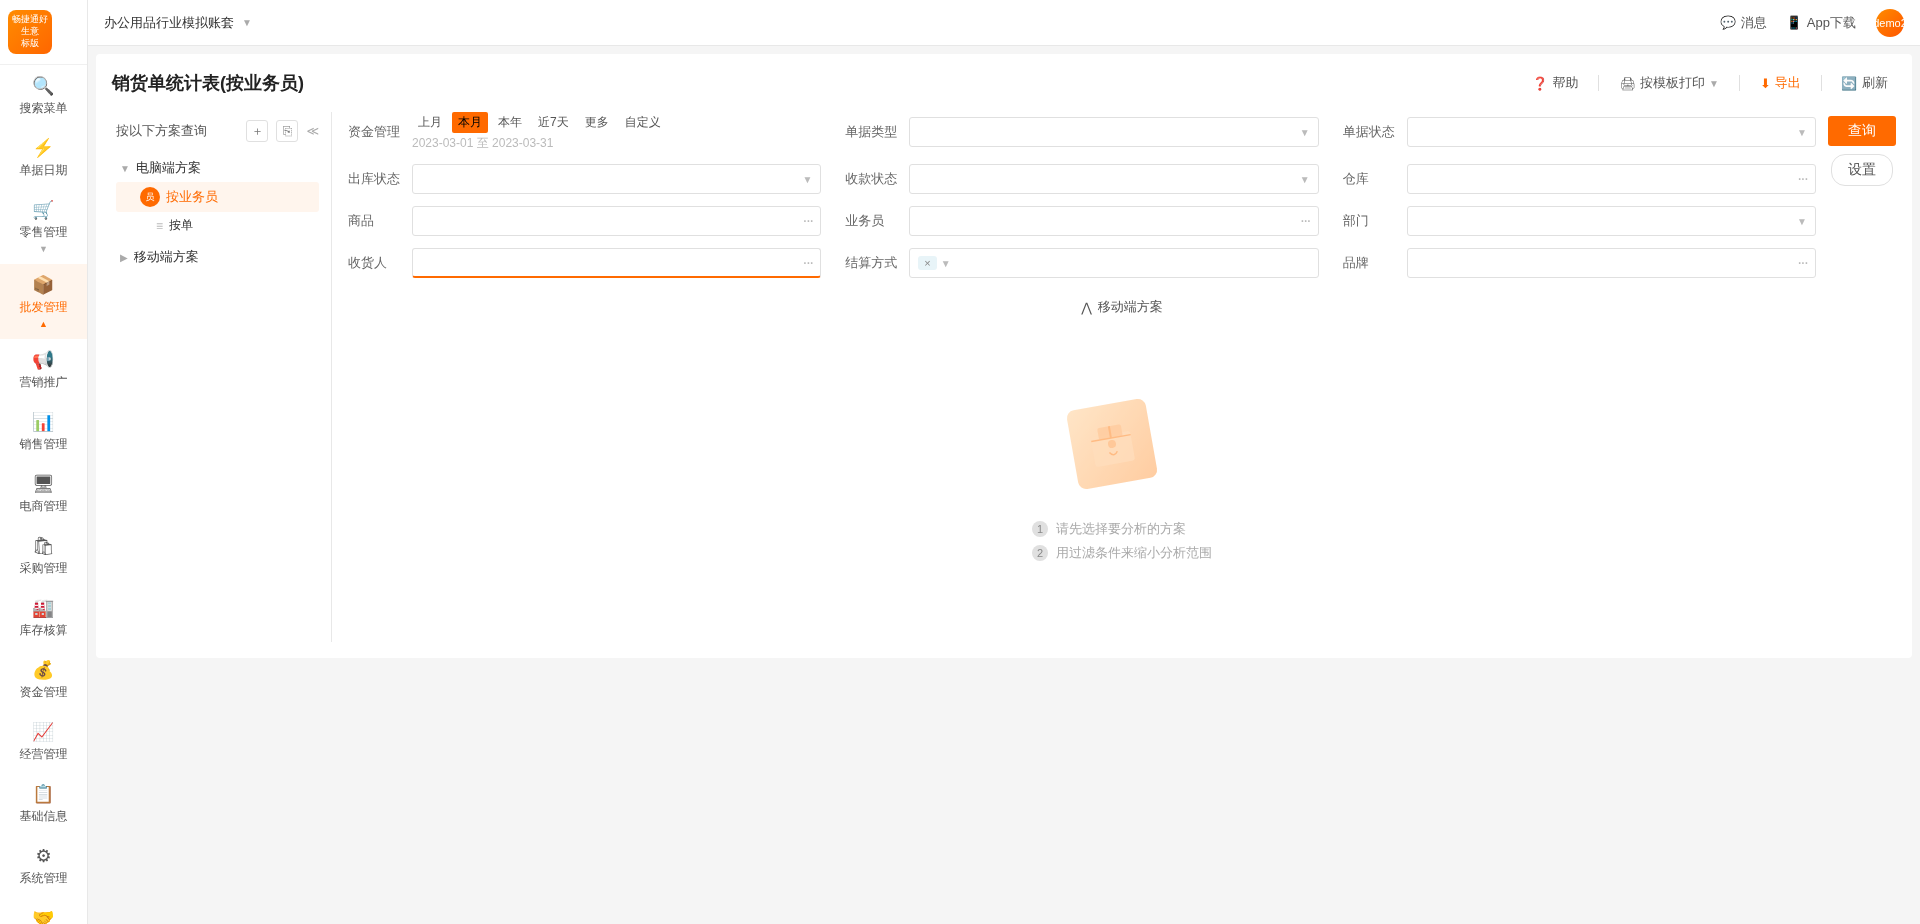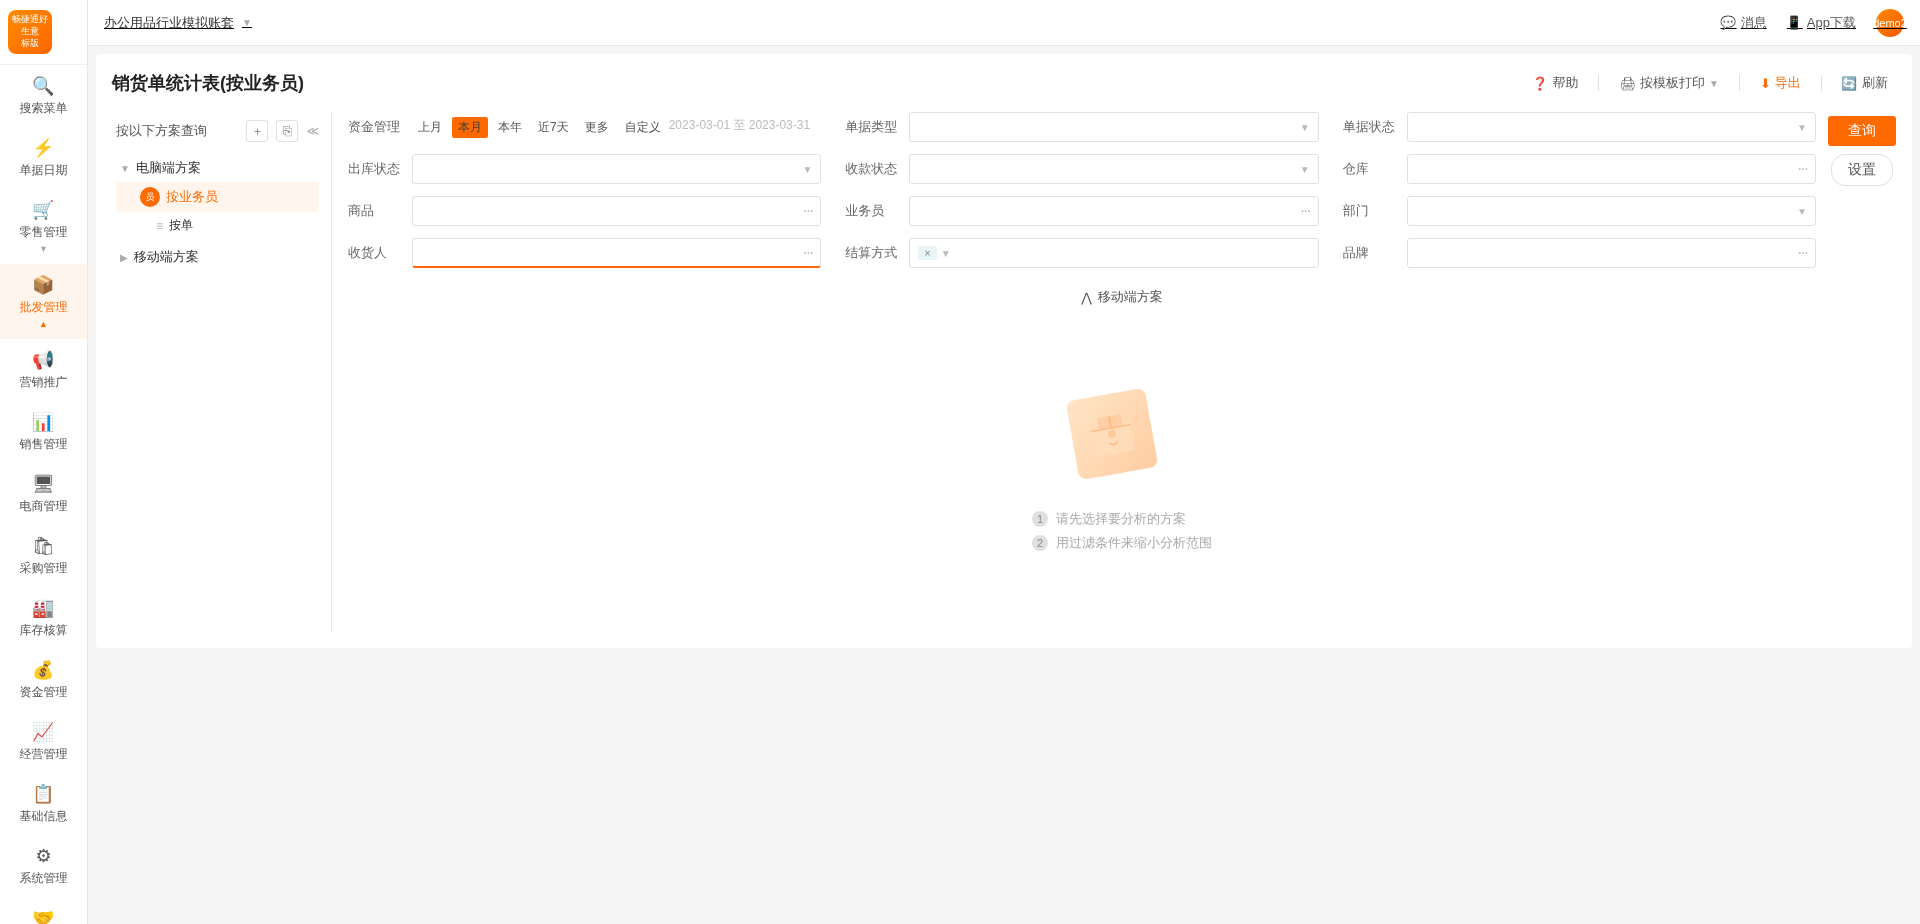--- a/index.html
+++ b/index.html
@@ -12,21 +12,21 @@
     .sidebar-nav { width: 100%; flex: 1; overflow-y: auto; display: flex; flex-direction: column; }
     .sidebar-item { width: 100%; padding: 10px 4px; display: flex; flex-direction: column; align-items: center; cursor: pointer; color: #555; font-size: 12px; gap: 3px; }
     .sidebar-item.active { background: #fff5ed; color: #ff6a00; }
     .sidebar-item .s-icon { font-size: 18px; }
     .sidebar-item.highlight { color: #ff6a00; }
 
     
     .main { flex: 1; display: flex; flex-direction: column; height: 100%; overflow: hidden; }
 
     
-    .top-header { height: 46px; background: #fff; display: flex; align-items: center; justify-content: space-between; padding: 0 16px; border-bottom: 1px solid #e8e8e8; text-decoration: underline; }
+    .top-header { height: 46px; background: #fff; display: flex; align-items: center; justify-content: space-between; padding: 0 16px; border-bottom: 1px solid #e8e8e8; }
     .top-header-left { display: flex; align-items: center; gap: 8px; color: #333; font-size: 13px; }
     .dropdown-arrow { color: #aaa; font-size: 10px; cursor: pointer; }
     .top-header-right { display: flex; align-items: center; gap: 20px; color: #555; font-size: 13px; }
     .top-header-right .icon-btn { display: flex; align-items: center; gap: 4px; cursor: pointer; color: #555; }
     .avatar { width: 28px; height: 28px; border-radius: 50%; background: linear-gradient(135deg, #ff8c00, #ff5500); display: flex; align-items: center; justify-content: center; color: #fff; font-size: 11px; cursor: pointer; }
 
     
     .tab-bar { height: 40px; background: #3ec6c2; display: flex; align-items: center; padding: 0 0 0 8px; gap: 0; }
     .tab-item { height: 40px; display: flex; align-items: center; padding: 0 16px; cursor: pointer; color: rgba(255,255,255,0.85); font-size: 13px; gap: 6px; }
     .tab-item.active { background: #fff; color: #333; border-radius: 4px 4px 0 0; }
@@ -83,21 +83,21 @@
 
     .field-group { display: flex; align-items: center; gap: 8px; }
     .field-label { min-width: 56px; font-size: 13px; color: #666; flex-shrink: 0; }
     .field-input { flex: 1; display: flex; align-items: center; border: 1px solid #e0e0e0; border-radius: 3px; padding: 4px 8px; background: #fff; min-height: 30px; cursor: pointer; gap: 4px; }
     .field-input.orange-bottom { border-bottom: 2px solid #ff6a00; }
     .field-input-text { color: #bbb; font-size: 13px; flex: 1; }
     .field-input-arrow { color: #bbb; font-size: 10px; }
     .field-input-dots { color: #bbb; font-size: 16px; letter-spacing: -2px; }
     .date-tabs-row { display: flex; align-items: center; gap: 4px; flex-wrap: wrap; }
     .dt { padding: 2px 6px; font-size: 12px; color: #555; cursor: pointer; border-radius: 2px; }
-    .dt.cur { background: #ff6a00; color: #404040; }
+    .dt.cur { background: #ff6a00; color: #000000; }
     .date-range-val { font-size: 12px; color: #bbb; }
   </style>
 </head>
 <body>
 
 <div class="sidebar">
   <div class="sidebar-logo">
     <div class="logo-icon">
       <span style="font-size:9px;line-height:1.3;text-align:center;white-space:pre-line;">畅捷通好生意
 标版</span>
@@ -265,21 +265,21 @@
 
         <div class="right-panel">
           <div style="display:flex; gap:12px;">
 
             <div style="flex:1;">
 
               <div class="filter-row-item">
 
                 <div class="field-group">
                   <span class="field-label">资金管理</span>
-                  <div style="flex:1;display:flex;flex-direction:row;gap:2px;">
+                  <div style="flex:1;display:flex;flex-direction:column;gap:2px;">
                     <div class="date-tabs-row">
                       <span class="dt">上月</span>
                       <span class="dt cur">本月</span>
                       <span class="dt">本年</span>
                       <span class="dt">近7天</span>
                       <span class="dt">更多</span>
                       <span class="dt">自定义</span>
                     </div>
                     <span class="date-range-val">2023-03-01 至 2023-03-31</span>
                   </div>

